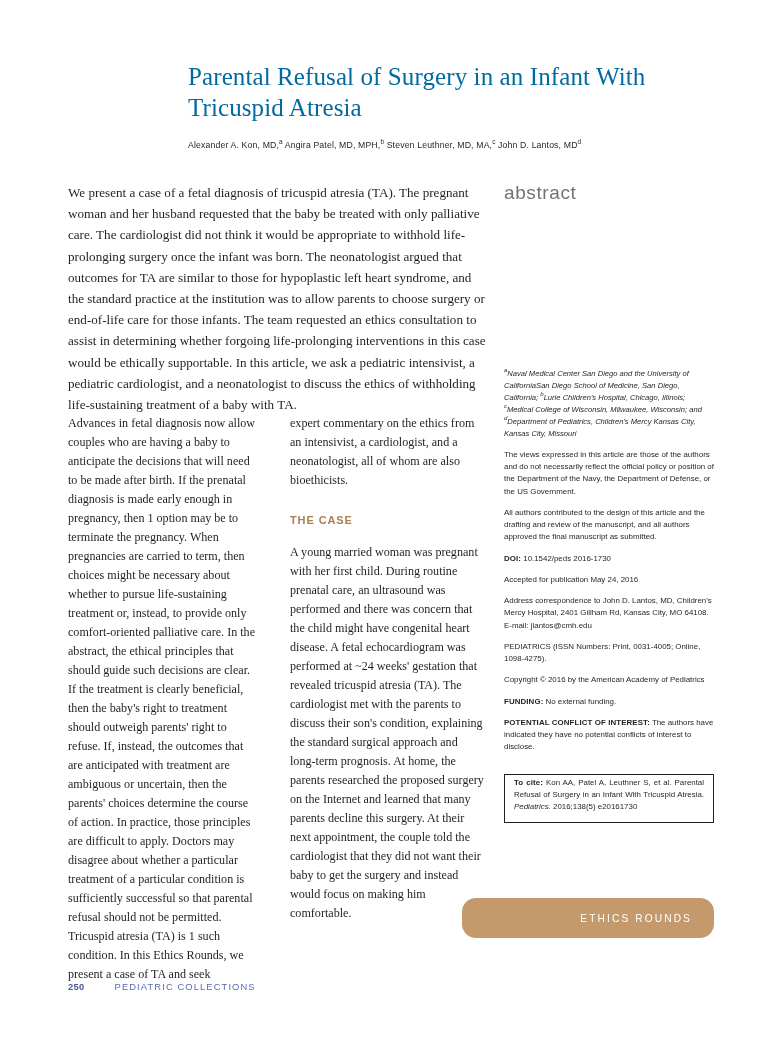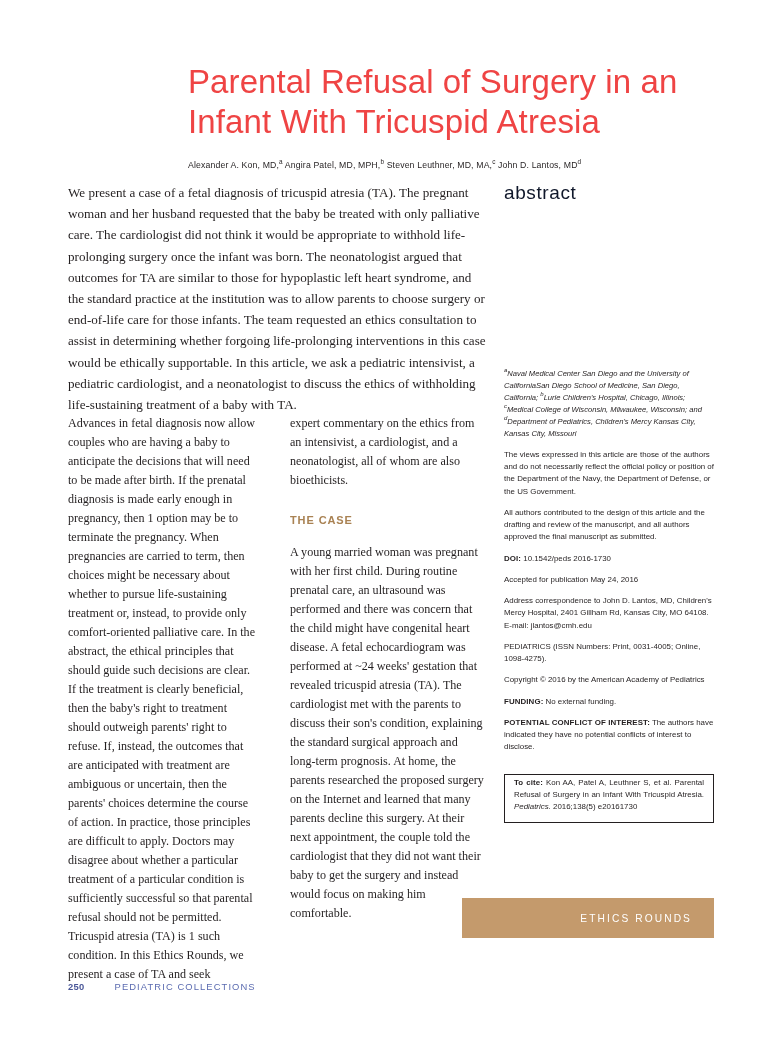--- a/index.html
+++ b/index.html
@@ -23,25 +23,25 @@
   }
 
   
   .title-block {
     position: absolute;
     left: 188px;
     top: 62px;
     width: 500px;
   }
   .article-title {
-    font-family: Liberation Sans, sans-serif;
-    font-size: 33px;
+    font-family: Liberation Serif, serif;
+    font-size: 25px;
     line-height: 1.22;
     font-weight: 400;
-    color: #ef4444;
+    color: #0369a1;
     letter-spacing: 0.1px;
     margin: 0;
   }
   .authors {
     margin-top: 16px;
     font-family: "Liberation Sans", sans-serif;
     font-size: 8.7px;
     letter-spacing: 0.15px;
     color: #231f20;
     line-height: 1.4;
@@ -65,21 +65,21 @@
     text-align: left;
   }
 
   .abstract-label {
     position: absolute;
     left: 504px;
     top: 182px;
     font-family: "Liberation Sans", sans-serif;
     font-size: 19px;
     letter-spacing: 0.6px;
-    color: #0f172a;
+    color: #737373;
     font-weight: 400;
   }
 
   
   .meta-col {
     position: absolute;
     left: 504px;
     top: 368px;
     width: 210px;
     font-family: "Liberation Sans", sans-serif;
@@ -138,20 +138,21 @@
     left: 462px;
     top: 898px;
     width: 252px;
     height: 40px;
     background: #c49a6c;
     display: flex;
     align-items: center;
     justify-content: flex-end;
     box-sizing: border-box;
     padding-right: 22px;
+    border-radius: 14px;
   }
   .banner-text {
     font-family: "Liberation Sans", sans-serif;
     font-size: 10.2px;
     letter-spacing: 2.1px;
     color: #ffffff;
   }
 
   
   .footer {

